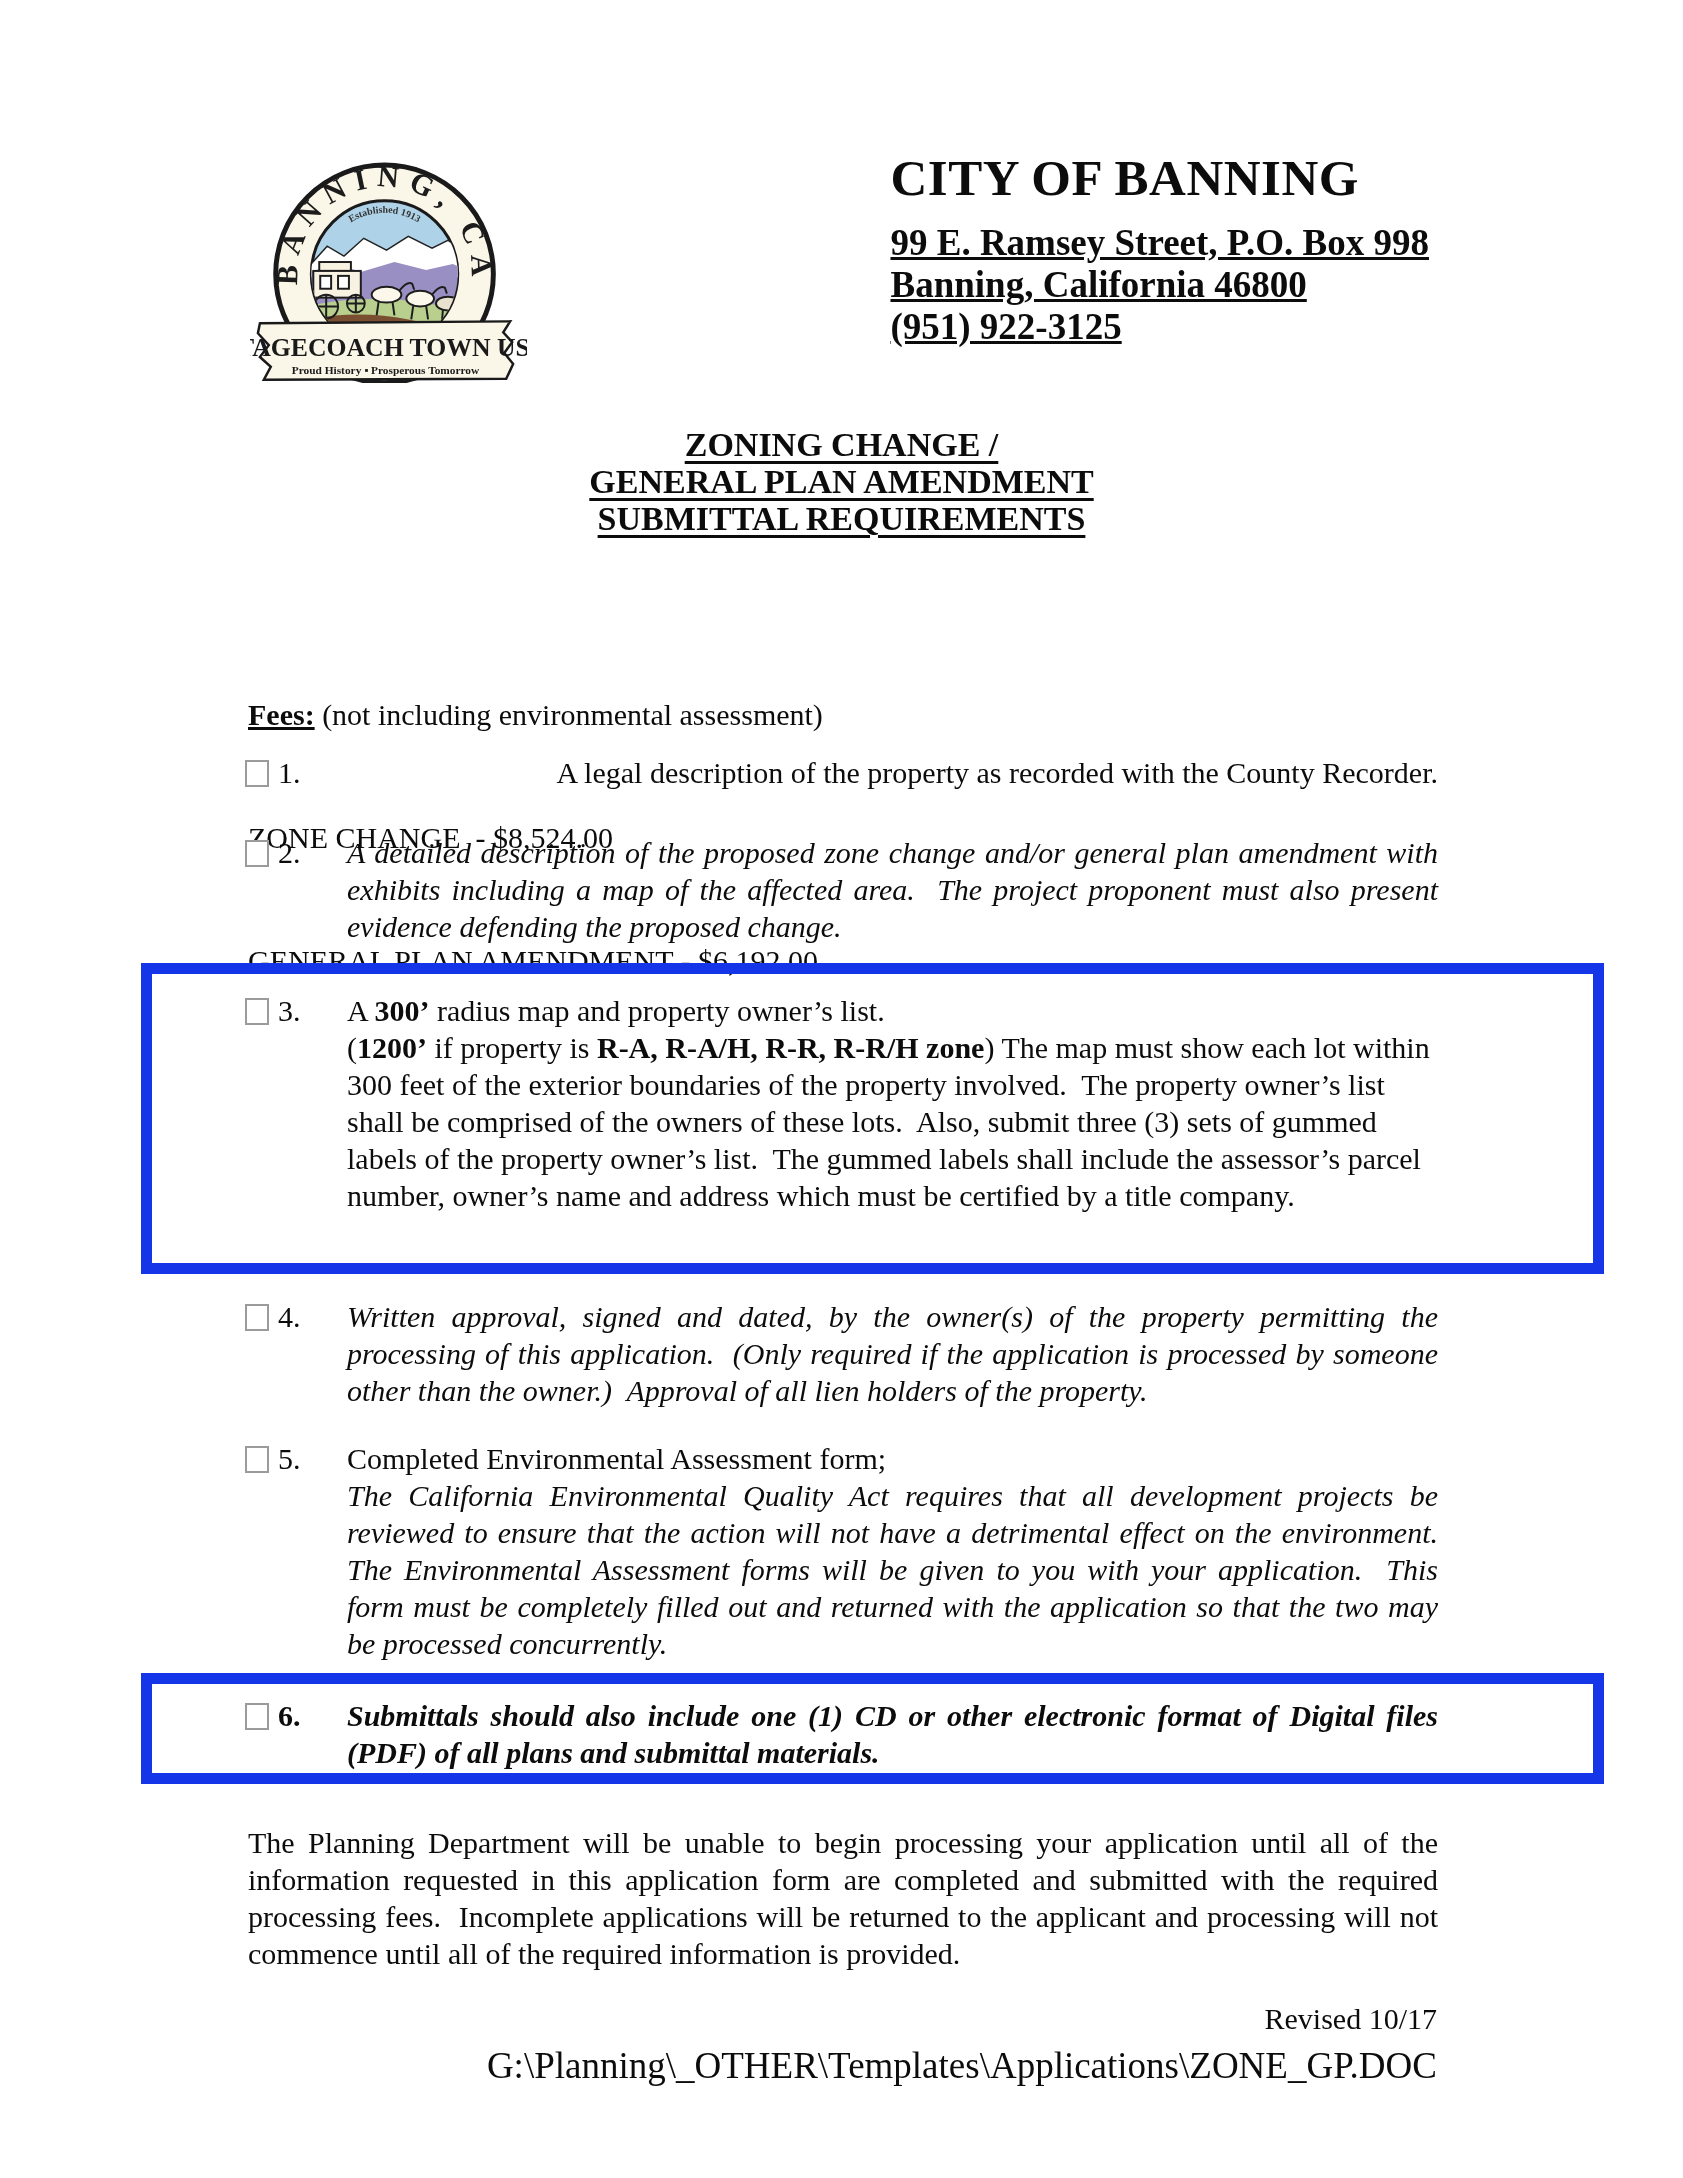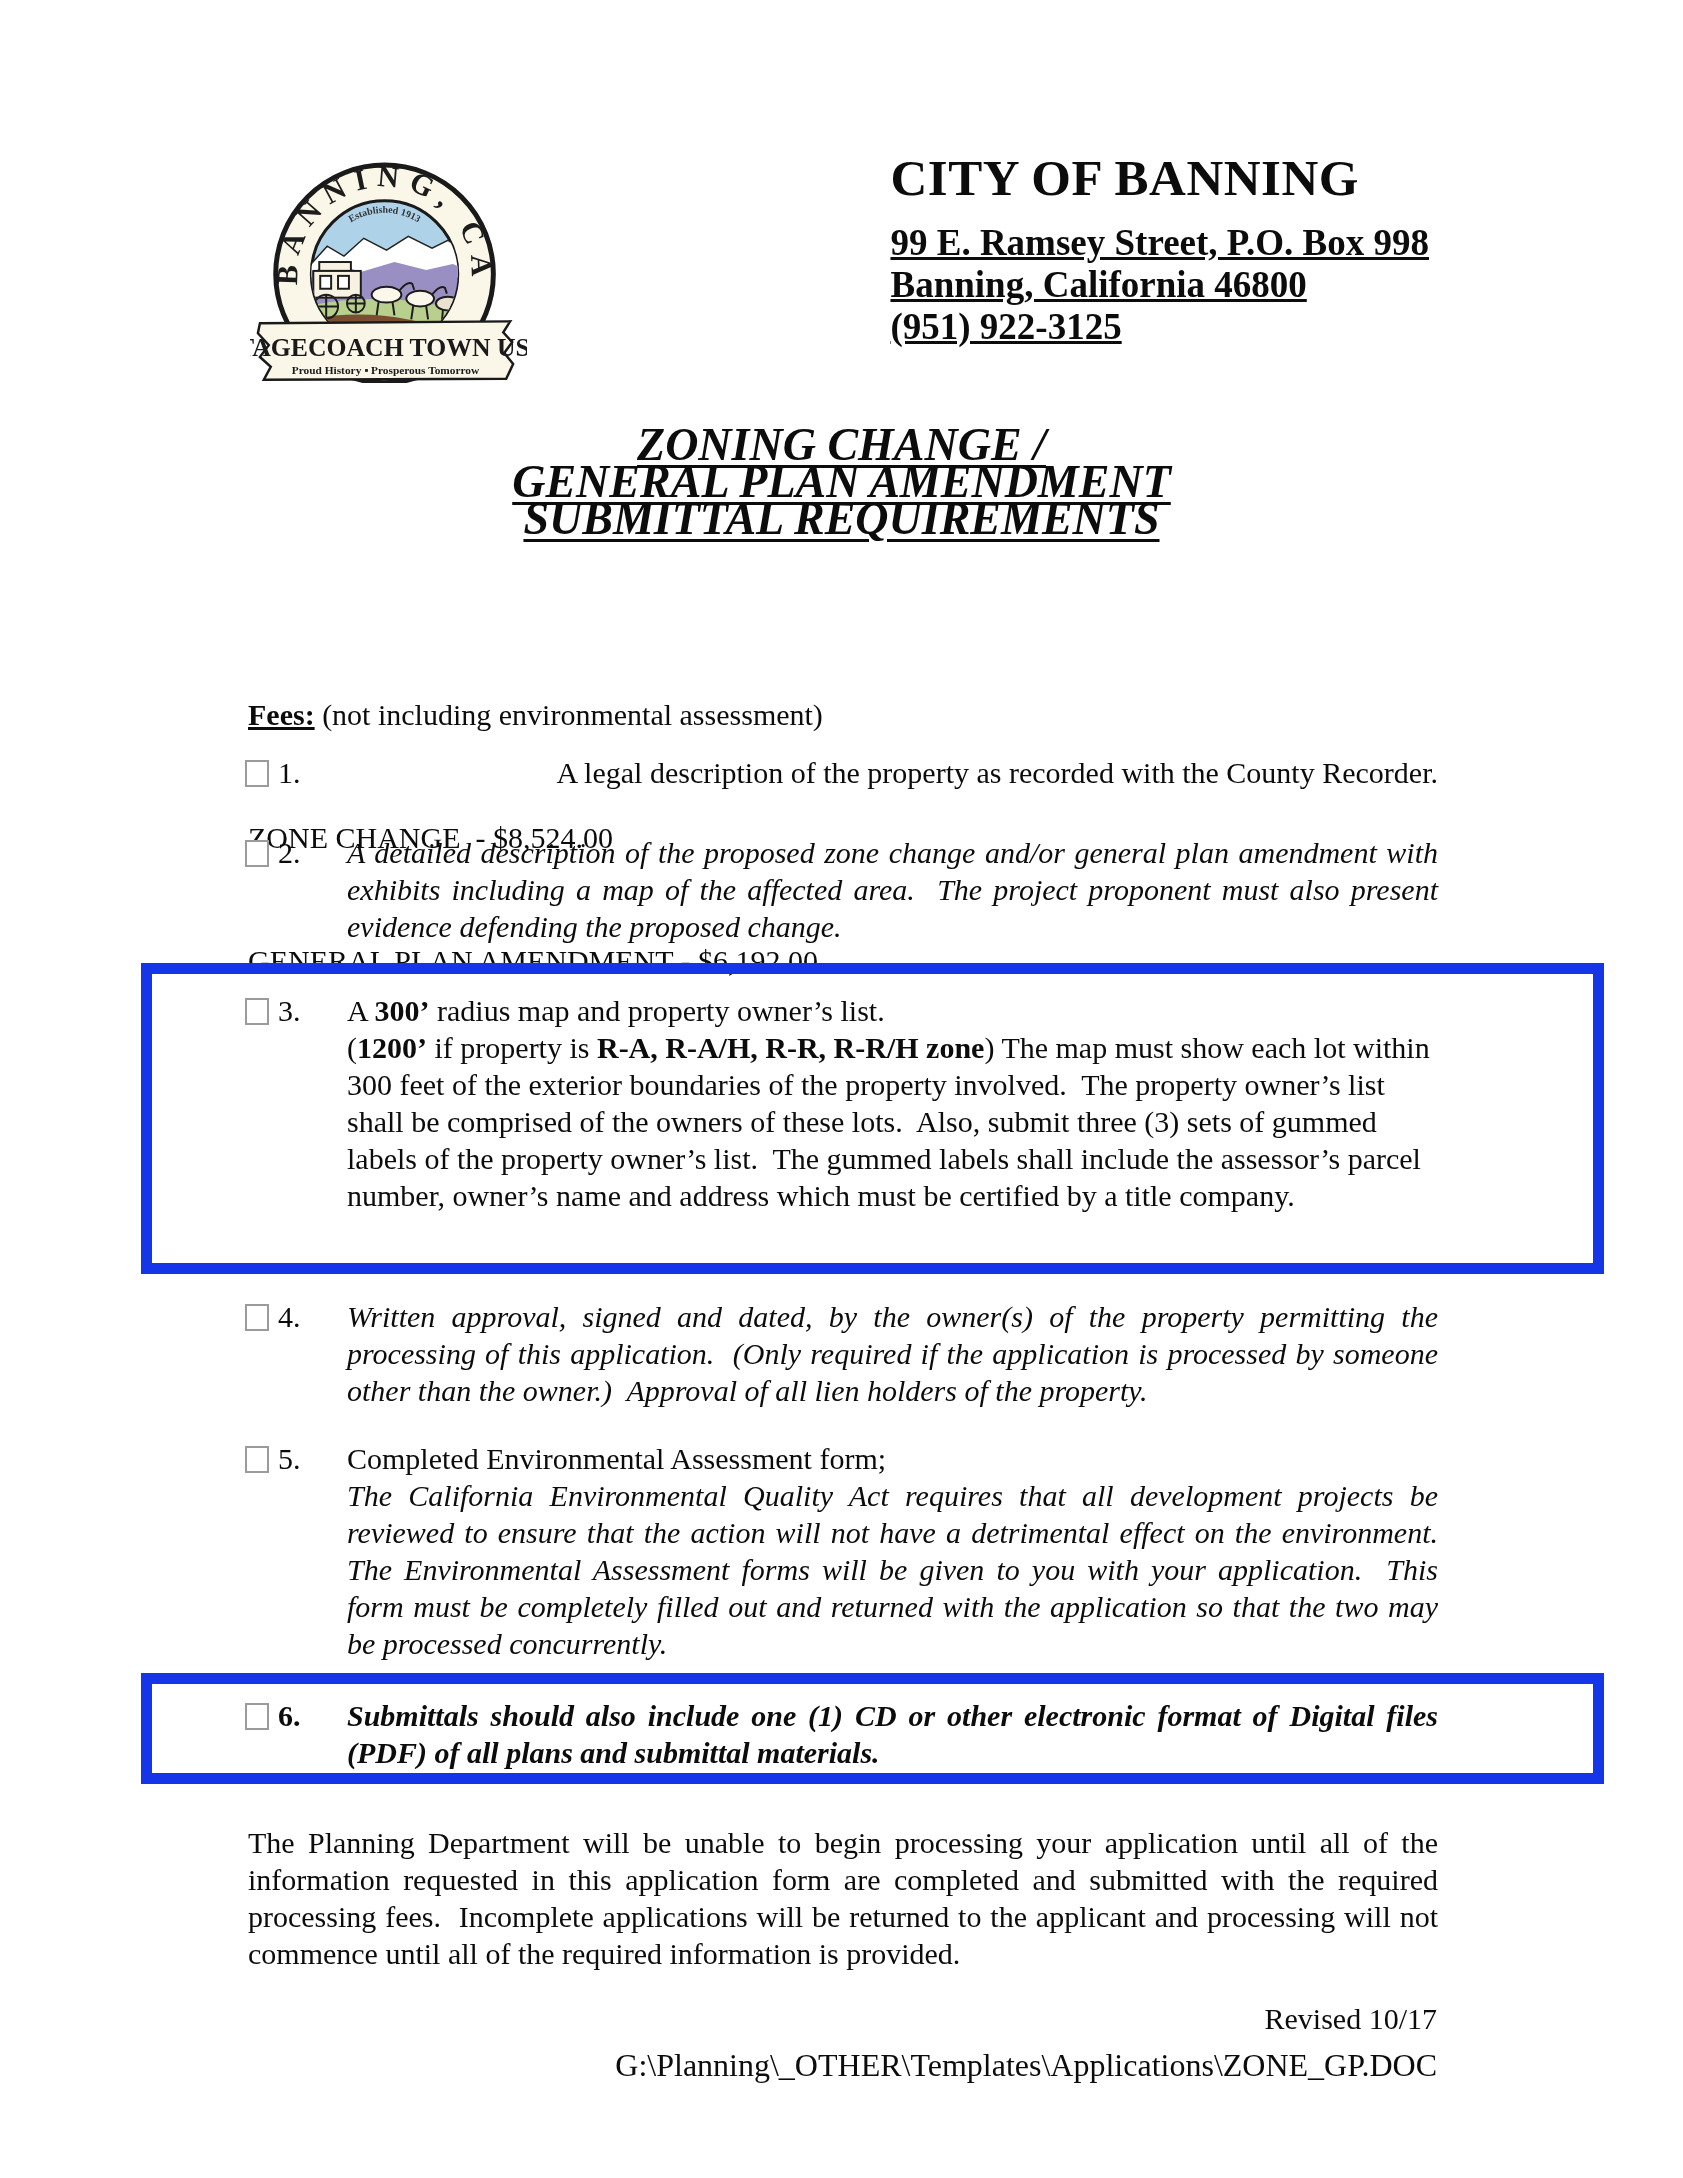--- a/index.html
+++ b/index.html
@@ -11,21 +11,21 @@
   .abs { position:absolute; }
 
   
   .logo-wrap { left:250px; top:145px; width:277px; height:238px; }
   .hdr-block { right:254px; top:149px; text-align:left; }
   .hdr-org   { font-size:51px; font-weight:bold; line-height:59px; letter-spacing:0.5px; }
   .hdr-addr  { font-size:37px; font-weight:bold; line-height:42px; margin-top:14px;text-decoration:underline; }
 
   
   .title-block { left:0; top:426px; width:100%; text-align:center;
-                 font-size:46px; font-weight:bold; line-height:37px;font-style:italic; }
+                 font-size:34px; font-weight:bold; line-height:37px; }
   .title-block .u { text-decoration:underline; text-decoration-thickness:3px; text-underline-offset:5px; }
 
   
   .fees { left:248px; top:612px; font-size:30px; line-height:41px; white-space:pre-wrap; }
   .fees .lbl { font-weight:bold; text-decoration:underline; text-decoration-thickness:3px; }
 
   
   .item { left:245px; width:1193px; display:grid; grid-template-columns:33px 69px 1fr;
           font-size:30px; line-height:37px; align-items:start; }
   .chk  { width:20px; height:23px; border:2px solid #9b9b9b; margin-top:6px; background:#fff; }
@@ -42,21 +42,21 @@
 
   
   .bluebox { left:141px; width:1463px; border:11px solid #1535e8; box-sizing:border-box; background:transparent; }
   .bb1 { top:963px;  height:311px; }
   .bb2 { top:1673px; height:111px; }
 
   
   .closing { left:248px; top:1824px; width:1190px; font-size:30px; line-height:37px;
              text-align:justify; white-space:pre-wrap; }
   .revised { right:246px; top:2000px; font-size:30px; line-height:37px; text-align:right; }
-  .gpath   { right:246px; top:2047px; font-size:32px; line-height:37px; }
+  .gpath   { right:246px; top:2047px; font-size:37px; line-height:37px; }
 
   svg text { font-family:"Liberation Serif","DejaVu Serif",serif; }
 </style>
 </head>
 <body>
 
 <div class="page">
 
   <div class="abs logo-wrap">
     <svg width="277" height="238" viewBox="0 0 280 240">

